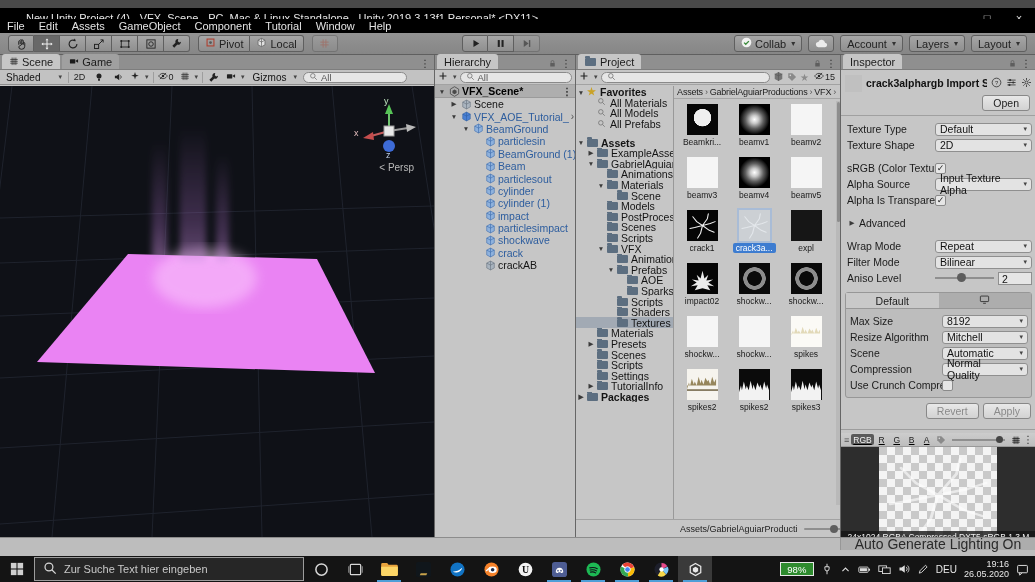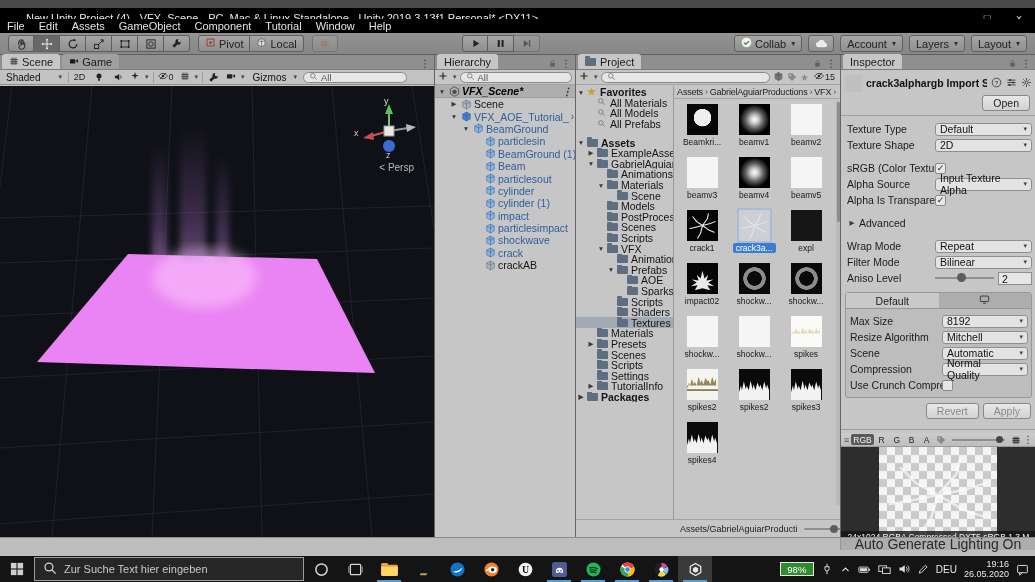--- a/index.html
+++ b/index.html
@@ -63,21 +63,21 @@
   .sc-btn { height:12px; min-width:17px; display:flex; align-items:center; justify-content:center; color:#222; font-size:9px; gap:1px; padding:0 2px; }
   .sc-sep { width:1px; height:11px; background:#9e9e9e; }
   #viewport { position:absolute; left:0; top:31px; width:434px; height:451px; background:#0f1117; overflow:hidden; }
   #gizmo { position:absolute; right:14px; top:14px; width:62px; height:62px; }
   #persp-label { position:absolute; right:20px; top:76px; color:#b9b9b9; font-size:10px; }
   .gz-label { position:absolute; color:#cfcfcf; font-size:9px; }
 
   
   #hierarchy-panel { left:434px; width:141px; }
   #hierarchy-tree { font-size:10.5px; color:#141414; }
-  .scene-row { height:13px; background:#aeaeae; border-bottom:1px solid #9b9b9b; display:flex; align-items:center; gap:2px; padding-left:2px; font-weight:bold; font-size:10.5px;font-style:italic; }
+  .scene-row { height:13px; background:#aeaeae; border-bottom:1px solid #9b9b9b; display:flex; align-items:center; gap:2px; padding-left:2px; font-weight:bold; font-size:10.5px; }
   .h-row { height:12.4px; display:flex; align-items:center; gap:2px; white-space:nowrap; overflow:hidden; }
   .h-row.blue { color:#2d5d9e; }
   .obj-icon { width:11px; height:11px; flex:none; display:flex; }
   .h-chevron { margin-left:auto; padding-right:3px; color:#555; font-size:10px; }
 
   
   #project-panel { left:575px; width:265px; }
   #project-body { position:absolute; top:31px; left:0; width:265px; height:433px; display:flex; }
   #project-tree { width:101px; height:100%; overflow:hidden; font-size:10.5px; color:#141414; border-right:1px solid #999; padding-top:1px; }
   .pt-row { height:10.6px; display:flex; align-items:center; gap:2px; white-space:nowrap; overflow:hidden; }
@@ -965,28 +965,20 @@
               <div class="tile-label">spikes2</div>
             </div>
             <div class="tile">
               <div class="thumb t-spikes-dark">
                 <svg viewBox="0 0 32 32">
                   <path d="M0 32v-8l2-7 1 5 2-9 2 8 1-4 2 5 2-10 2 9 1-5 2 6 2-8 2 5 1-3 2 6 2-9 2 7 1-4 2 6v10z" fill="#f2f2f2"></path>
                 </svg>
               </div>
               <div class="tile-label">spikes3</div>
             </div>
-            <div class="tile">
-              <div class="thumb t-spikes-dark">
-                <svg viewBox="0 0 32 32">
-                  <path d="M0 32v-8l2-7 1 5 2-9 2 8 1-4 2 5 2-10 2 9 1-5 2 6 2-8 2 5 1-3 2 6 2-9 2 7 1-4 2 6v10z" fill="#f2f2f2"></path>
-                </svg>
-              </div>
-              <div class="tile-label">spikes4</div>
-            </div>
           </div>
         <div id="grid-scrollbar">
             <div class="thumb-bar"></div>
           </div>
       </div>
     </div>
     <div id="project-footer">
       <span id="footer-path">Assets/GabrielAguiarProducti</span>
       <span id="zoom-slider">
           <span class="knob"></span>
@@ -1138,21 +1130,21 @@
             </div>
           </div>
       </div>
       <div id="apply-row">
         <span class="u-btn dim">Revert</span>
         <span class="u-btn dim">Apply</span>
       </div>
       <div id="preview-divider"></div>
       <div id="preview-header">
         <span style="color:#555;font-size:9px;">≡</span>
-        <span id="channel-btns" style="display:flex;gap:1px;">
+        <span id="channel-btns" style="display:flex;gap:1px;text-decoration:underline;">
             <span class="chan-btn active">RGB</span>
             <span class="chan-btn">R</span>
             <span class="chan-btn">G</span>
             <span class="chan-btn">B</span>
             <span class="chan-btn">A</span>
           </span>
         <span><svg viewBox="0 0 16 16" width="10" height="10">
               <path d="M2 2h6.5L14.5 8 8 14.5 2 8.5z" fill="#8a8a8a"></path>
               <circle cx="5.3" cy="5.3" r="1.3" fill="#d8d8d8"></circle>
             </svg></span>

